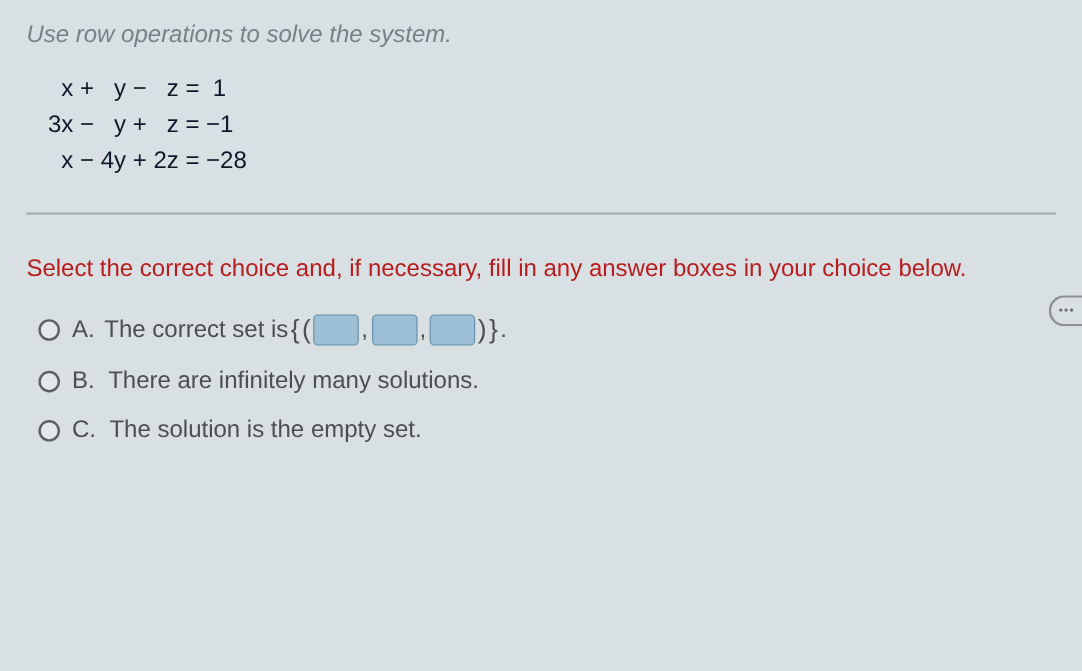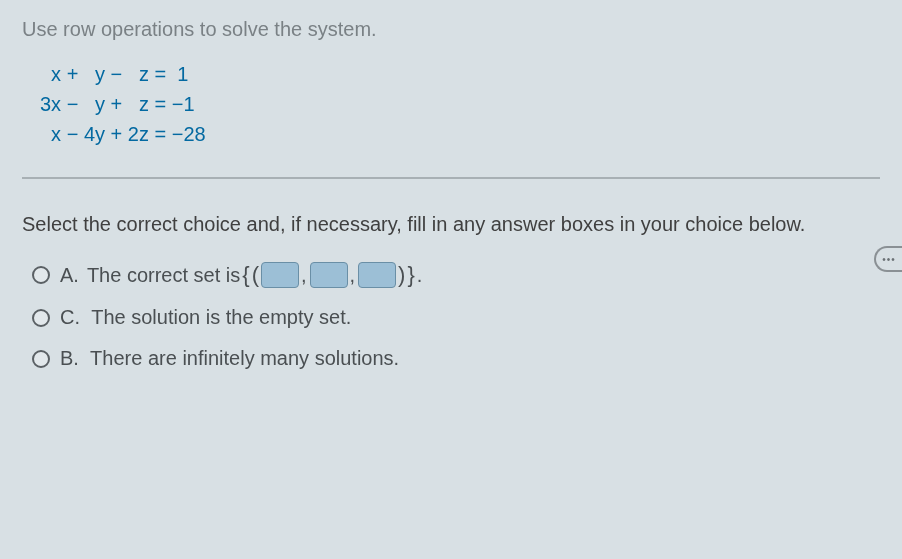--- a/index.html
+++ b/index.html
@@ -10,25 +10,26 @@
       font-family: Arial, Helvetica, sans-serif;
       color: #4a4f52;
       padding: 18px 22px;
       position: relative;
       overflow: hidden;
     }
     .instruction {
       font-size: 20px;
       color: #7a8185;
       margin-bottom: 18px;
+      font-style: italic;
     }
     .equations {
       font-family: Arial, sans-serif;
       font-size: 20px;
-      color: #0369a1;
+      color: #0f172a;
       line-height: 1.5;
       margin-left: 18px;
       margin-bottom: 28px;
       white-space: pre;
     }
     .hr {
       border: none;
       border-top: 2px solid #a8b0b4;
       margin: 6px 0 34px 0;
     }
@@ -44,21 +45,21 @@
       background: #d8e0e4;
       display: flex;
       align-items: center;
       justify-content: center;
       font-size: 10px;
       color: #6a7074;
       letter-spacing: 1px;
     }
     .prompt {
       font-size: 20px;
-      color: #404040;
+      color: #b91c1c;
       margin-bottom: 26px;
     }
     .choices {
       margin-left: 10px;
     }
     .choice {
       display: flex;
       align-items: center;
       gap: 10px;
       margin-bottom: 18px;
@@ -117,26 +118,26 @@
       <span class="input-box"></span>
       <span class="paren">)</span>
       <span class="brace">}</span>
       <span>.</span>
     </div>
   </div>
 
   <div class="choice">
     <div class="radio"></div>
     <div>
-      <span class="choice-letter">C.</span>
-      <span>The solution is the empty set.</span>
+      <span class="choice-letter">B.</span>
+      <span>There are infinitely many solutions.</span>
     </div>
   </div>
 
   <div class="choice">
     <div class="radio"></div>
     <div>
-      <span class="choice-letter">B.</span>
-      <span>There are infinitely many solutions.</span>
+      <span class="choice-letter">C.</span>
+      <span>The solution is the empty set.</span>
     </div>
   </div>
 
 </div>
 
 </body></html>

